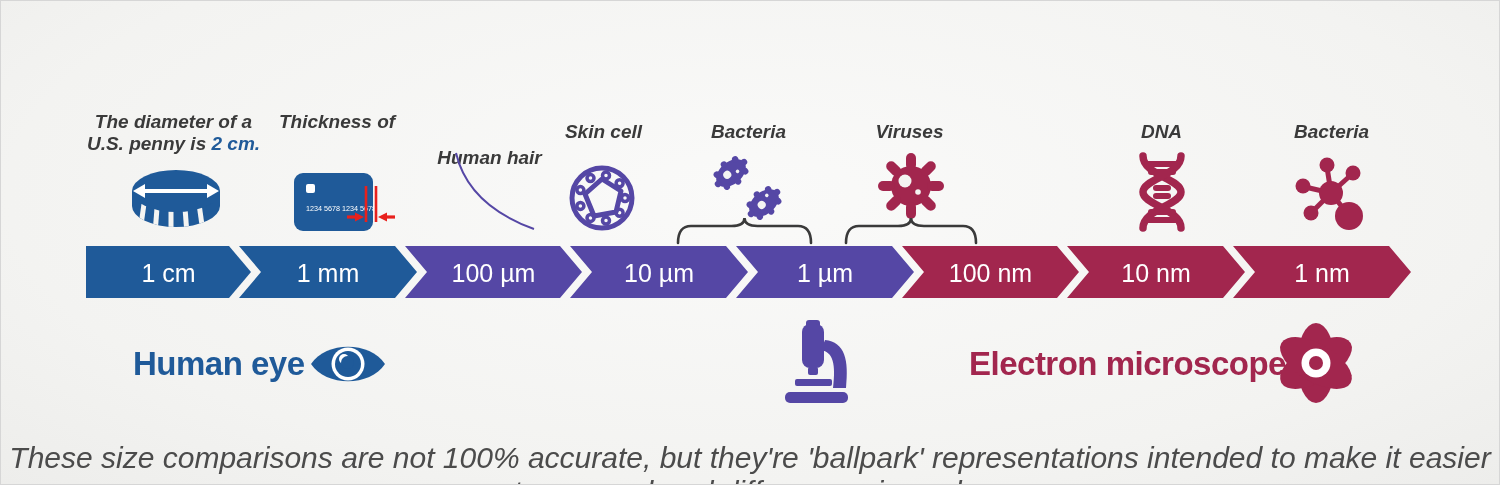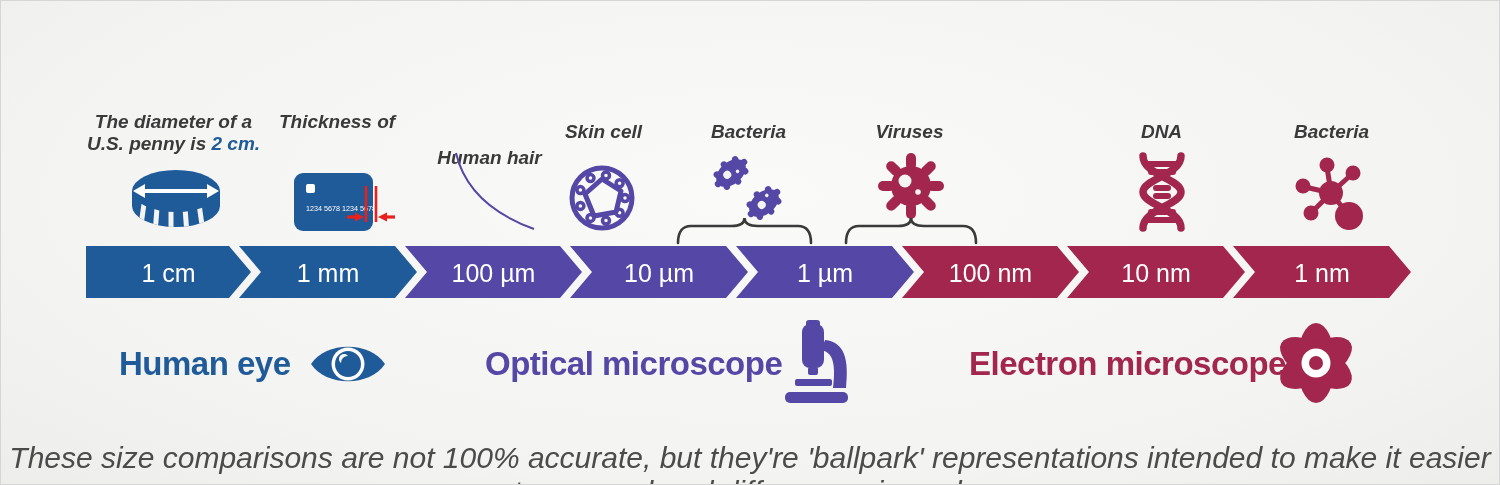--- a/index.html
+++ b/index.html
@@ -200,30 +200,29 @@
       <polygon points="650,0 806,0 828,26 806,52 650,52 672,26" fill="#5547a5"></polygon>
       <text x="739" y="27" text-anchor="middle" dominant-baseline="central" class="seg-label">1 µm</text>
       <polygon points="816,0 971,0 993,26 971,52 816,52 838,26" fill="#a2264e"></polygon>
       <text x="904.5" y="27" text-anchor="middle" dominant-baseline="central" class="seg-label">100 nm</text>
       <polygon points="981,0 1137,0 1159,26 1137,52 981,52 1003,26" fill="#a2264e"></polygon>
       <text x="1070" y="27" text-anchor="middle" dominant-baseline="central" class="seg-label">10 nm</text>
       <polygon points="1147,0 1303,0 1325,26 1303,52 1147,52 1169,26" fill="#a2264e"></polygon>
       <text x="1236" y="27" text-anchor="middle" dominant-baseline="central" class="seg-label">1 nm</text>
     </svg>
 
-  <div class="inst-label inst-blue" style="left:118px;top:344px;">Human eye</div>
+  <div class="inst-label inst-blue" style="left:132px;top:344px;">Human eye</div>
   <svg class="abs" style="left:308px;top:334px;" width="78" height="58" viewBox="0 0 78 58">
     <path d="M 2 29 C 17 6, 61 6, 76 29 C 61 52, 17 52, 2 29 Z" fill="#1f5a99"></path>
     <circle cx="39" cy="29" r="16.5" fill="#ffffff"></circle>
     <circle cx="39" cy="29" r="13" fill="#1f5a99"></circle>
     <circle cx="35" cy="24" r="5" fill="#ffffff"></circle>
     <circle cx="38.5" cy="27.5" r="6.5" fill="#1f5a99"></circle>
   </svg>
 
-  <div class="inst-label inst-purple" style="left:484px;top:344px;">Optical microscope</div>
   <svg class="abs" style="left:772px;top:317px;" width="86" height="86" viewBox="0 0 86 86">
     <g fill="#5547a5">
       <path d="M 52 22 C 72 24, 76 42, 73 70 L 60 70 C 63 46, 60 34, 48 32 Z"></path>
       <rect x="33" y="2" width="14" height="8" rx="3"></rect>
       <rect x="29" y="6" width="22" height="44" rx="8"></rect>
       <rect x="35" y="49" width="10" height="8" rx="2"></rect>
       <rect x="22" y="61" width="37" height="7" rx="2"></rect>
       <rect x="12" y="74" width="63" height="11" rx="5"></rect>
     </g>
   </svg>

